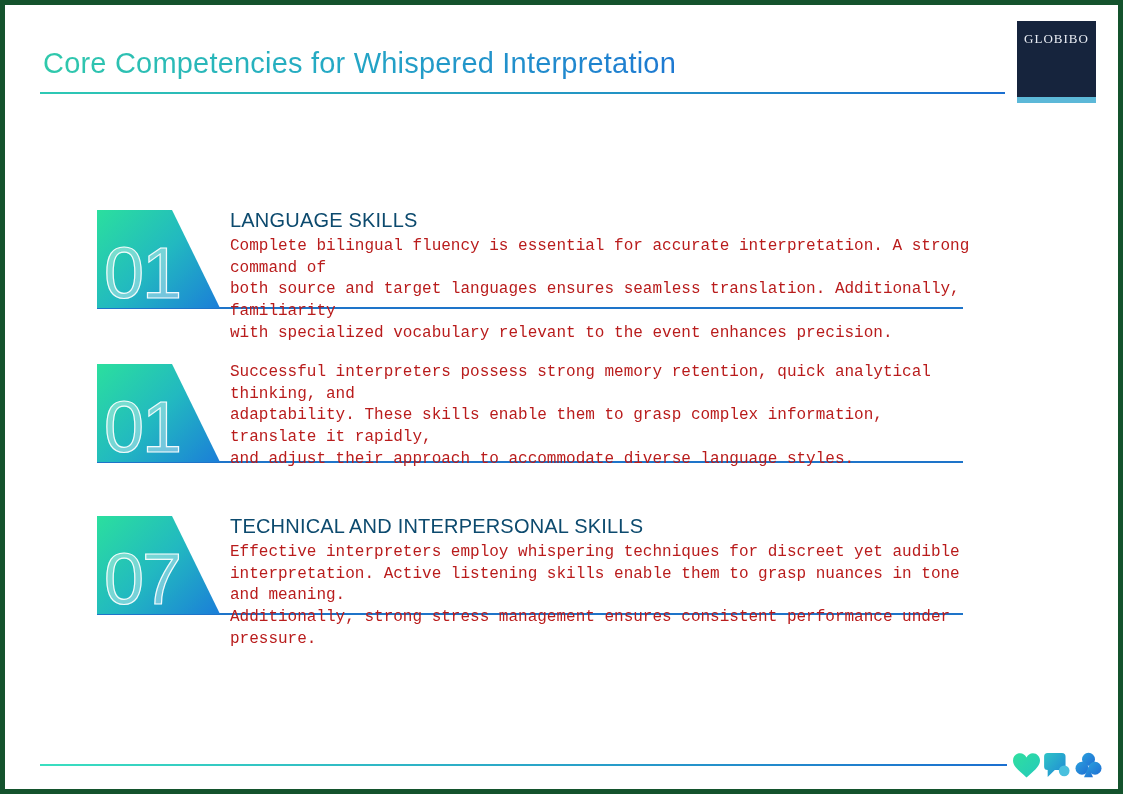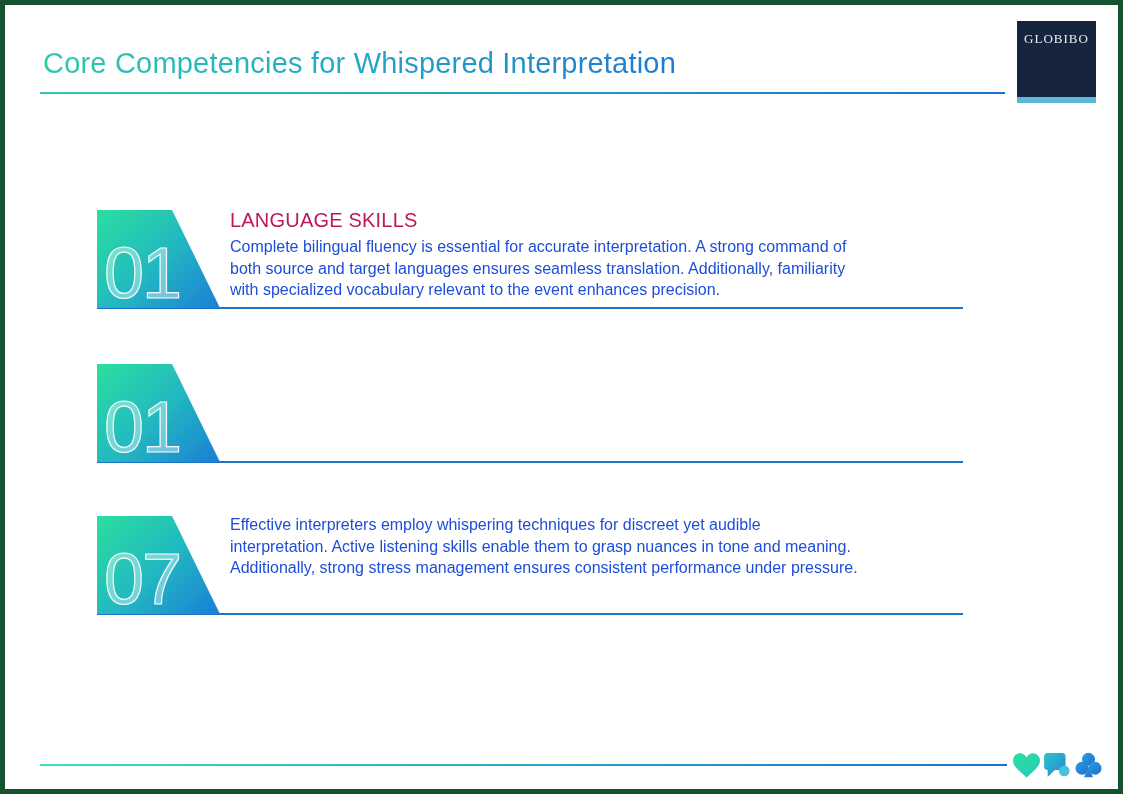--- a/index.html
+++ b/index.html
@@ -110,28 +110,29 @@
     position: absolute;
     left: 133px;
     top: 0;
     width: 748px;
   }
   .item-heading {
     font-size: 20px;
     font-weight: 400;
     line-height: 24px;
     letter-spacing: 0.2px;
-    color: #be185d;
+    color: #0c4a6e;
     margin-bottom: 4px;
   }
   .item-body {
     font-size: 16px;
     line-height: 21.7px;
-    color: #1d4ed8;
+    color: #b91c1c;
     white-space: pre-line;
+    font-family: Liberation Mono, monospace;
   }
 
   
   .footer-rule {
     position: absolute;
     left: 35px;
     top: 759px;
     width: 967px;
     height: 2px;
     background: linear-gradient(90deg, #3adfc0 0%, #1b6fd0 100%);
@@ -173,29 +174,33 @@
 with specialized vocabulary relevant to the event enhances precision.</div>
     </div>
   </div>
 
   <div class="item" style="top:357px">
     <div class="item-rule"></div>
     <div class="item-shape">
       <span class="item-number">01</span>
     </div>
     <div class="item-text">
+      <div class="item-body">Successful interpreters possess strong memory retention, quick analytical thinking, and
+adaptability. These skills enable them to grasp complex information, translate it rapidly,
+and adjust their approach to accommodate diverse language styles.</div>
     </div>
   </div>
 
   <div class="item" style="top:509px">
     <div class="item-rule"></div>
     <div class="item-shape">
       <span class="item-number">07</span>
     </div>
     <div class="item-text">
+      <div class="item-heading">TECHNICAL AND INTERPERSONAL SKILLS</div>
       <div class="item-body">Effective interpreters employ whispering techniques for discreet yet audible
 interpretation. Active listening skills enable them to grasp nuances in tone and meaning.
 Additionally, strong stress management ensures consistent performance under pressure.</div>
     </div>
   </div>
 
   <div class="footer-rule"></div>
 
   <div class="footer-icons">
     <span>

